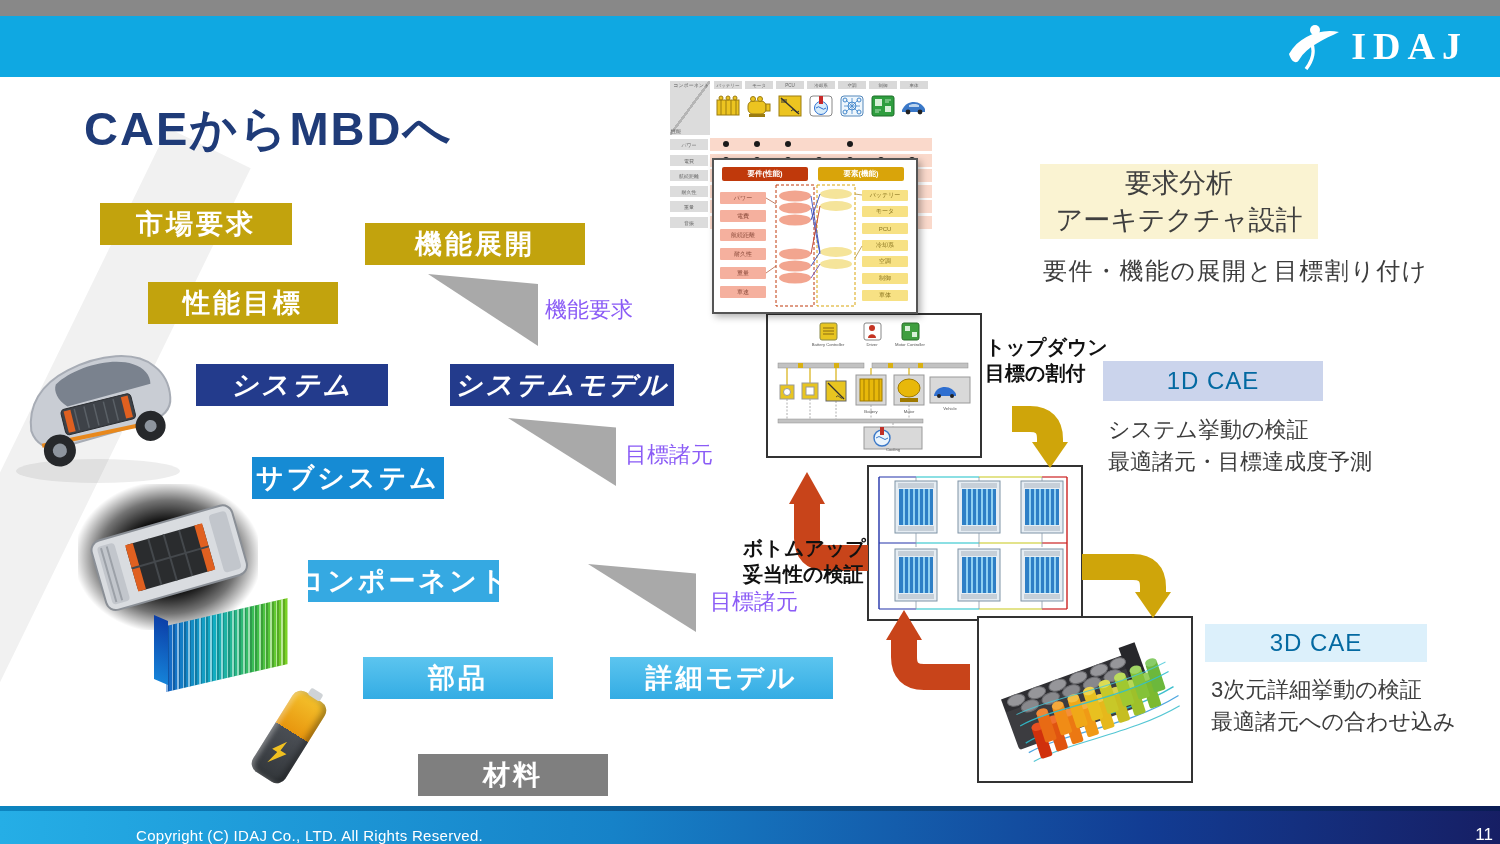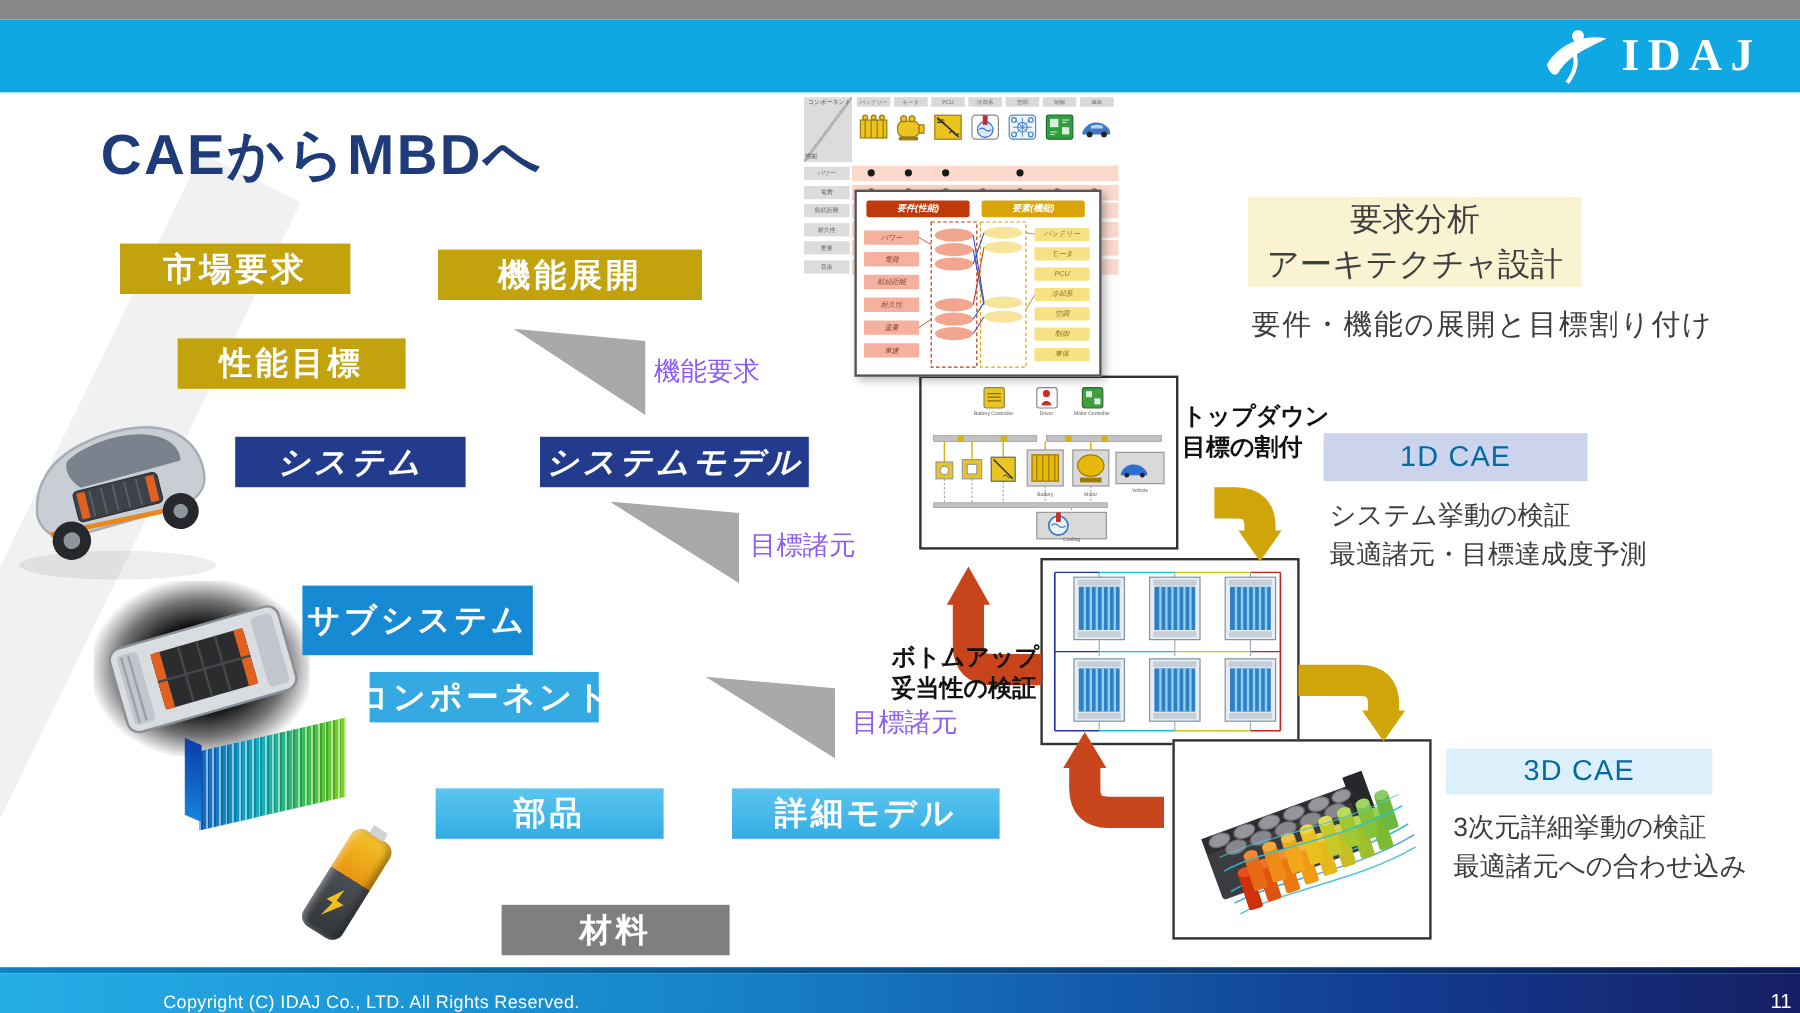--- a/index.html
+++ b/index.html
@@ -31,21 +31,21 @@
   .req-box{background:#FAF3D2;color:#3F3F3F;font-size:27px;text-align:center;line-height:1.35;
            display:flex;flex-direction:column;justify-content:center;z-index:5;}
   .caption{font-size:22px;color:#3D3D3D;line-height:1.45;z-index:6;white-space:nowrap;}
   .ann-bold{font-size:20px;font-weight:bold;color:#111;line-height:1.3;z-index:6;white-space:nowrap;}
   .cae-box{display:flex;align-items:center;justify-content:center;font-size:24px;color:#0369a1;
            letter-spacing:1px;z-index:5;}
   .cae1d{background:#CBD4EC;}
   .cae3d{background:#DCF0FB;}
   
   .panel{background:#fff;border:2px solid #333;z-index:3;}
-  .shadow{box-shadow:3px 3px 7px rgba(0,0,0,.30);font-style:italic;}
+  .shadow{box-shadow:3px 3px 7px rgba(0,0,0,.30);}
   
   .qcolhdr{position:absolute;height:8px;background:#D9D9D9;font-size:4.5px;color:#666;
            display:flex;align-items:center;justify-content:center;white-space:nowrap;overflow:hidden;}
   .qrow{position:absolute;left:42px;width:222px;height:13px;background:#FAD9CB;}
   .qrowlbl{position:absolute;left:2px;width:38px;height:11px;background:#DCDCDC;font-size:5px;color:#666;
            display:flex;align-items:center;justify-content:center;white-space:nowrap;overflow:hidden;}
   .dot{position:absolute;width:6px;height:6px;border-radius:50%;background:#1A1A1A;}
   .ovl-item{position:absolute;font-size:6px;display:flex;align-items:center;justify-content:center;
             white-space:nowrap;overflow:hidden;border-radius:1px;}
   .ovl-l{width:46px;height:12px;background:#F5B09E;color:#8A4A3A;}
@@ -132,26 +132,26 @@
       <div style="position:absolute;left:12px;top:-7px;width:14px;height:8px;border-radius:2px;background:#CFD3D6;"></div>
       <svg width="20" height="30" viewBox="0 0 20 30" style="position:absolute;left:9px;top:52px">
         <polygon points="11,0 2,14 8,14 5,28 17,11 10,11" fill="#F0C020"></polygon>
       </svg>
     </div>
   </div>
 
   <div class="abs vbox c-gold" style="left:100px;top:187px;width:192px;height:42px">市場要求</div>
   <div class="abs vbox c-gold" style="left:148px;top:266px;width:190px;height:42px">性能目標</div>
   <div class="abs vbox c-navy" style="left:196px;top:348px;width:192px;height:42px">システム</div>
-  <div class="abs vbox c-blue" style="left:252px;top:472px;width:192px;height:58px">サブシステム</div>
+  <div class="abs vbox c-blue" style="left:252px;top:441px;width:192px;height:42px">サブシステム</div>
   <div class="abs vbox c-comp" style="left:308px;top:544px;width:191px;height:42px">コンポーネント</div>
   <div class="abs vbox c-lblue" style="left:363px;top:641px;width:190px;height:42px">部品</div>
   <div class="abs vbox c-gray" style="left:418px;top:738px;width:190px;height:42px">材料</div>
 
-  <div class="abs vbox c-gold" style="left:365px;top:192px;width:220px;height:42px">機能展開</div>
+  <div class="abs vbox c-gold" style="left:365px;top:207px;width:220px;height:42px">機能展開</div>
   <div class="abs vbox c-navy" style="left:450px;top:348px;width:224px;height:42px">システムモデル</div>
   <div class="abs vbox c-lblue" style="left:610px;top:641px;width:223px;height:42px">詳細モデル</div>
 
   <div class="abs tri" style="left:428px;top:258px;width:110px;height:72px"></div>
   <div class="abs flow-label" style="left:545px;top:279px">機能要求</div>
   <div class="abs tri" style="left:508px;top:402px;width:108px;height:68px"></div>
   <div class="abs flow-label" style="left:625px;top:424px">目標諸元</div>
   <div class="abs tri" style="left:588px;top:548px;width:108px;height:68px"></div>
   <div class="abs flow-label" style="left:710px;top:571px">目標諸元</div>
 

